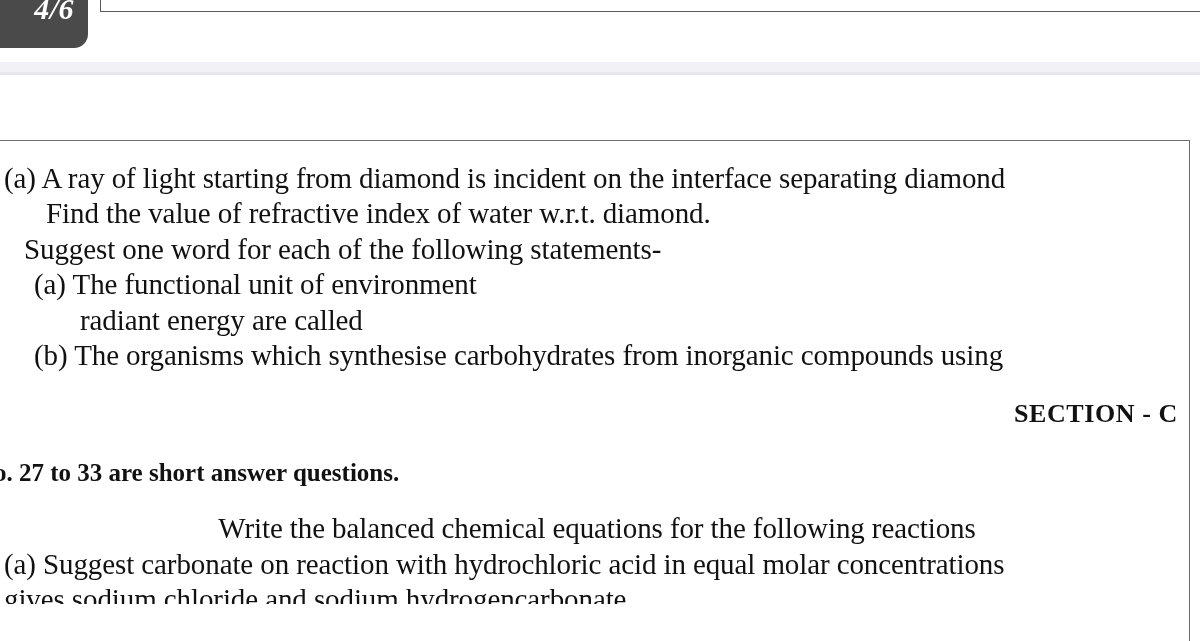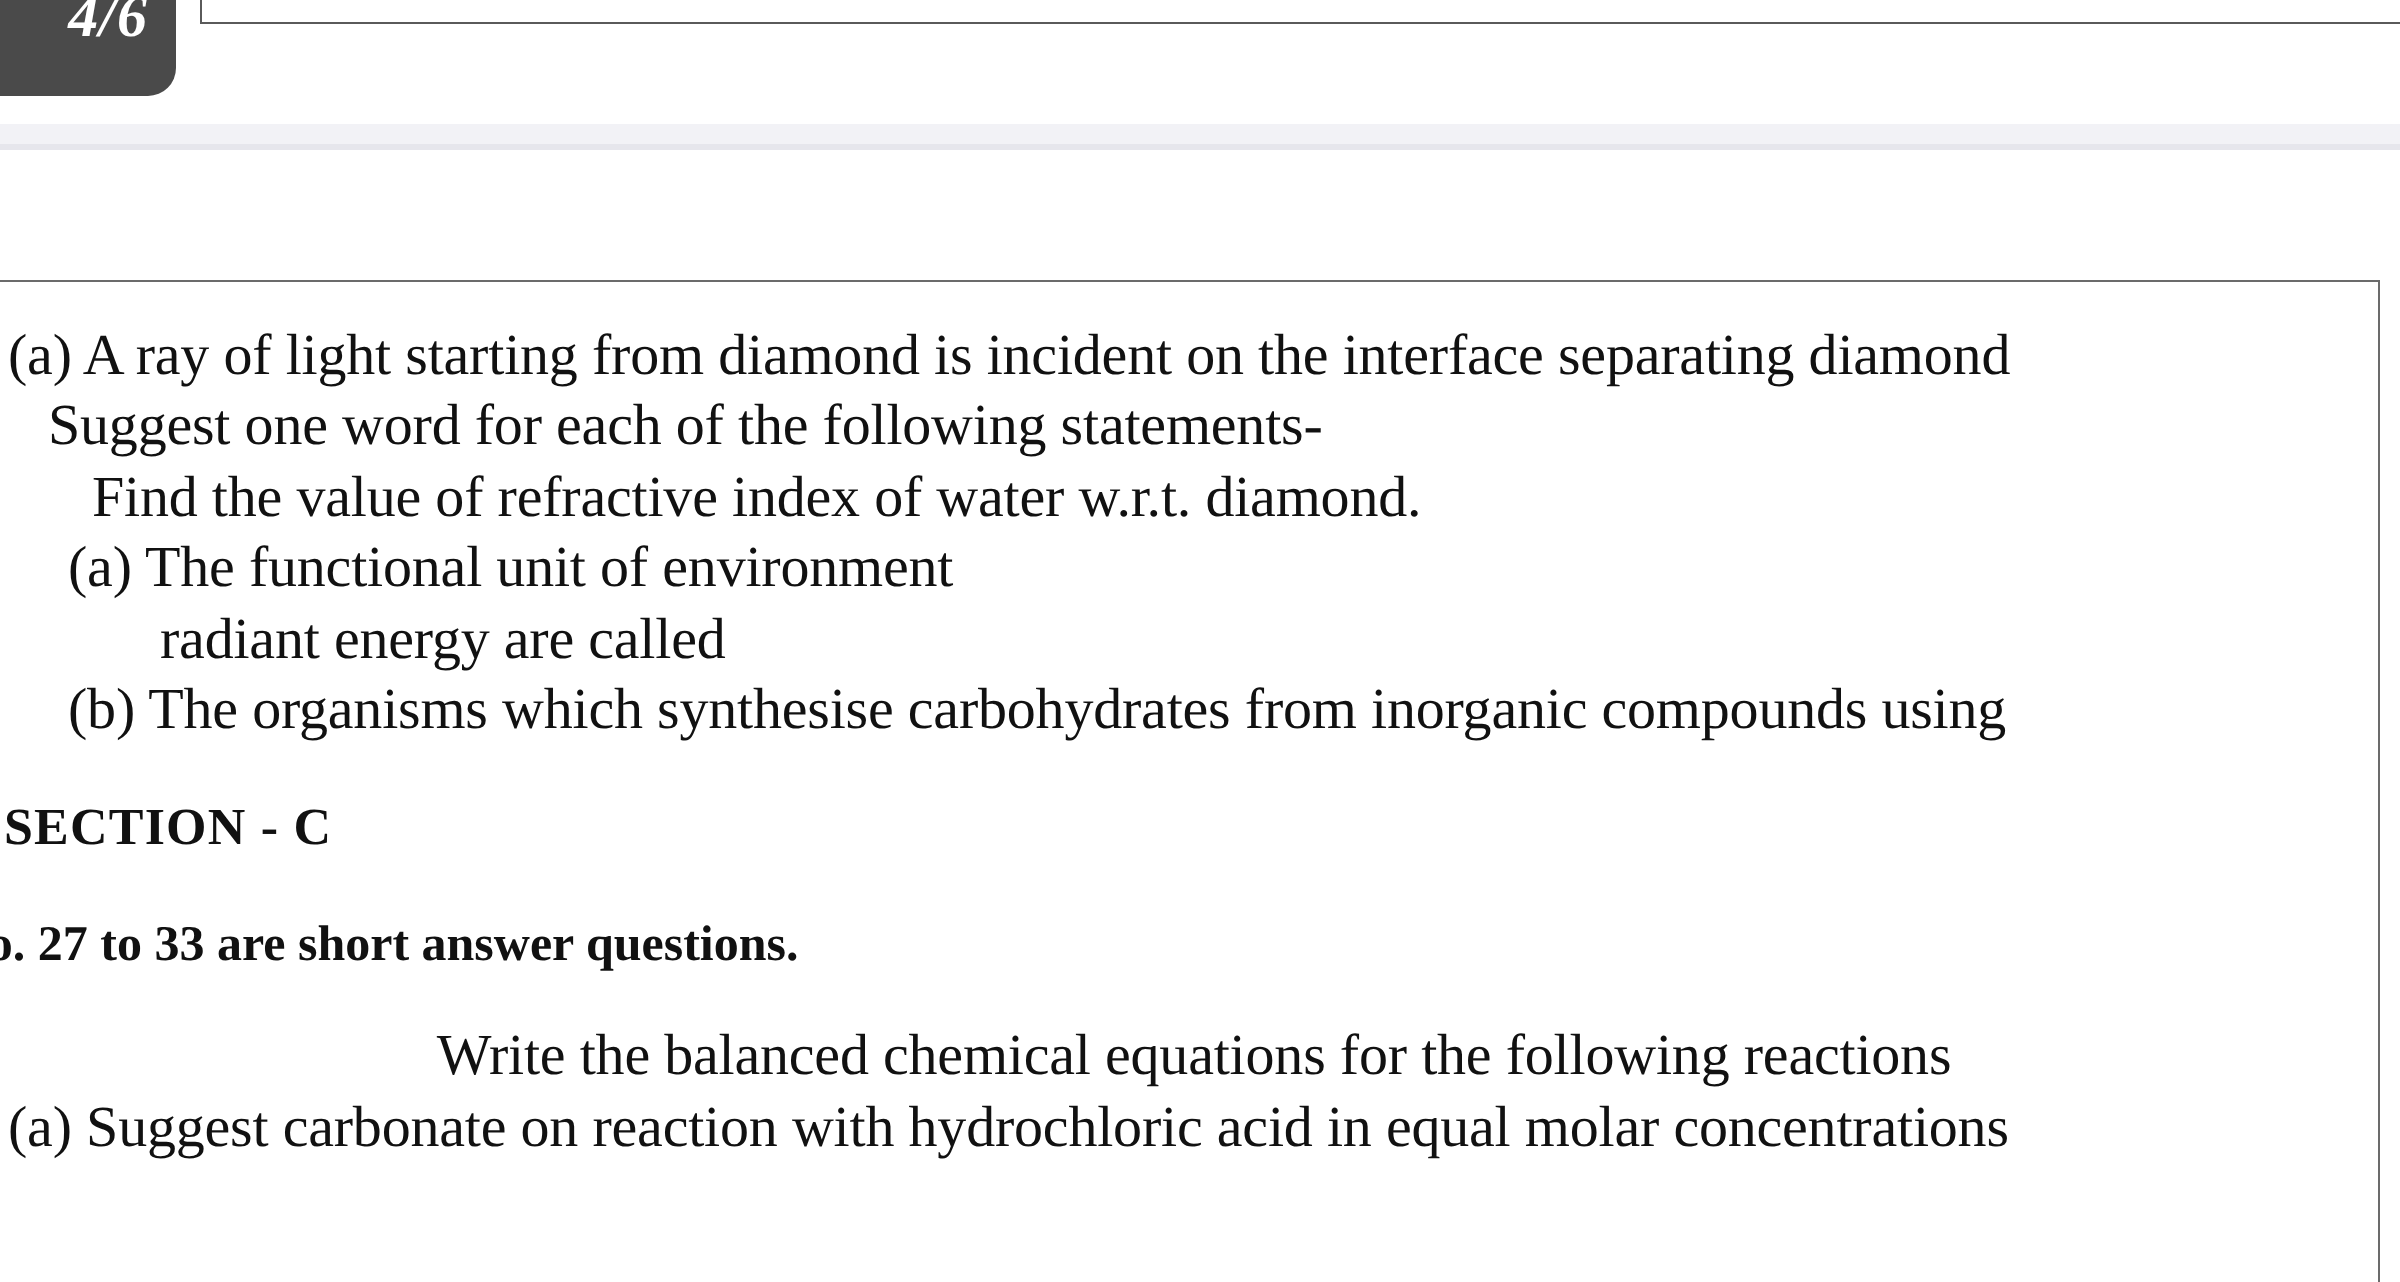--- a/index.html
+++ b/index.html
@@ -98,21 +98,21 @@
     letter-spacing: -0.1px;
   }
   .indent-a { padding-left: 2px; }
   .indent-cont { padding-left: 34px; }
   .indent-cont2 { padding-left: 44px; }
   .indent-sug { padding-left: 22px; }
   .indent-sub { padding-left: 32px; }
   .indent-sub-cont { padding-left: 78px; }
 
   .section-head {
-    text-align: left;
+    text-align: right;
     font-weight: bold;
     font-size: 26px;
     letter-spacing: 0.6px;
     margin-top: 26px;
     font-family: "Liberation Serif", serif;
   }
 
   .instruction {
     font-weight: bold;
     font-size: 25px;
@@ -148,30 +148,31 @@
 
 <div class="top-box"></div>
 <div class="gap-band"></div>
 <div class="gap-band2"></div>
 
 <div class="content-box">
   <div class="inner">
 
     <div class="q-line indent-a">(a) A ray of light starting from diamond is incident on the interface separating diamond</div>
 
+    <div class="q-line indent-cont2">Find the value of refractive index of water w.r.t. diamond.</div>
+
     <div class="q-line indent-sug">Suggest one word for each of the following statements-</div>
-
-    <div class="q-line indent-cont2">Find the value of refractive index of water w.r.t. diamond.</div>
     <div class="q-line indent-sub">(a) The functional unit of environment</div>
     <div class="q-line indent-sub-cont">radiant energy are called</div>
     <div class="q-line indent-sub">(b) The organisms which synthesise carbohydrates from inorganic compounds using</div>
 
     <div class="section-head">SECTION - C</div>
 
     <div class="instruction-wrap">
       <div class="instruction">no. 27 to 33 are short answer questions.</div>
     </div>
 
     <div class="q-line q27">Write the balanced chemical equations for the following reactions</div>
     <div class="q-line q27b">(a) Suggest carbonate on reaction with hydrochloric acid in equal molar concentrations</div>
+    <div class="q-line q27b clipped">gives sodium chloride and sodium hydrogencarbonate.</div>
 
   </div>
 </div>
 
 </body></html>

